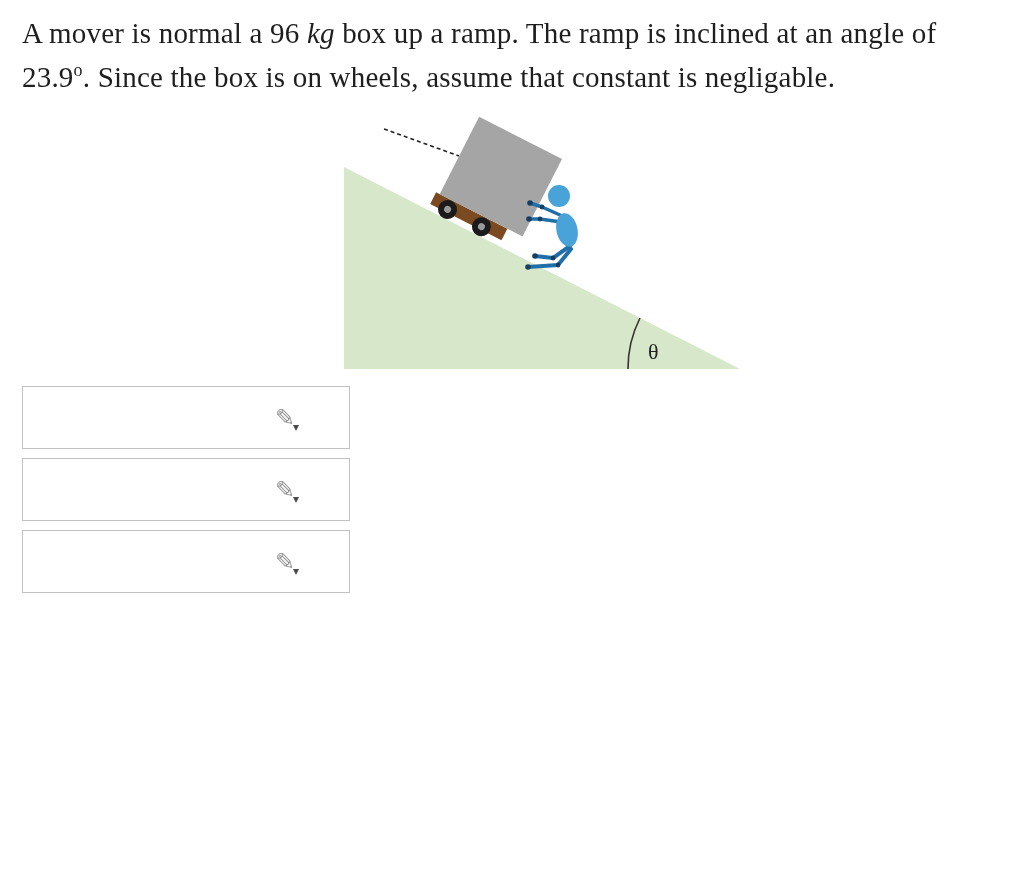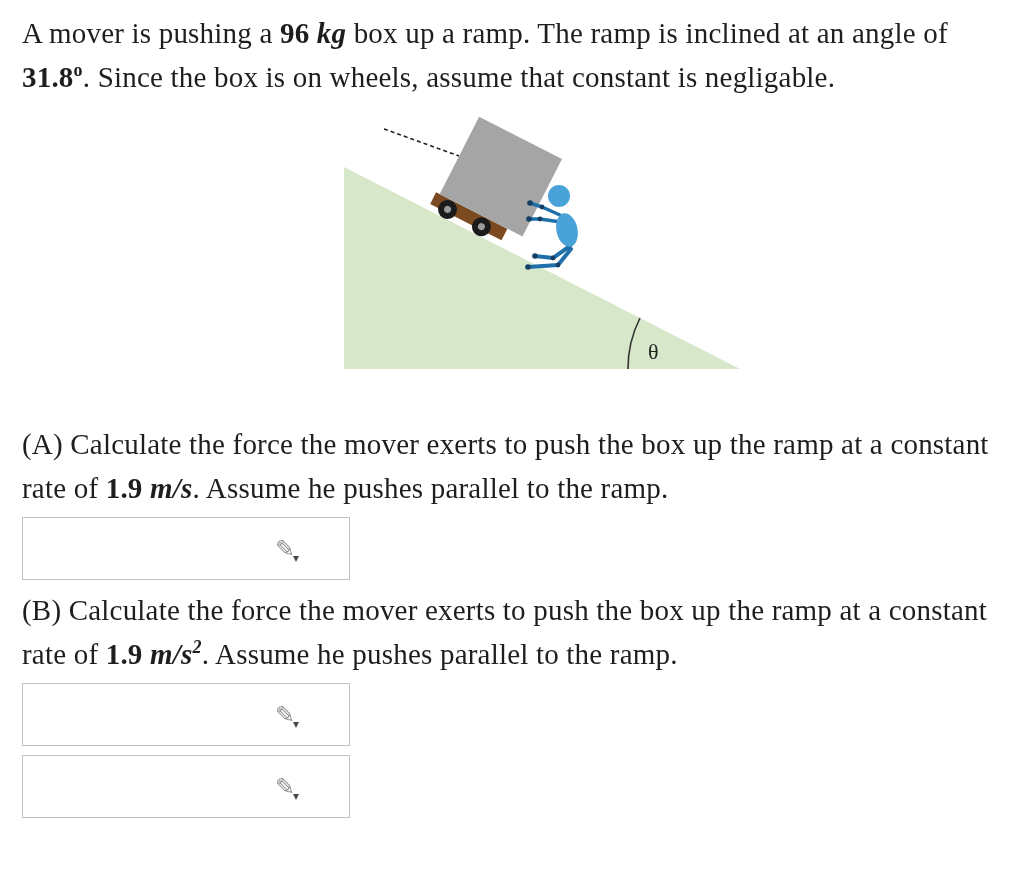--- a/index.html
+++ b/index.html
@@ -10,22 +10,22 @@
     font-family: "Liberation Serif", "DejaVu Serif", serif;
     color: #1e1e1e;
   }
   main { padding: 12px 22px 30px 22px; }
 
   .statement, .part {
     font-size: 29px;
     line-height: 1.5;
     letter-spacing: 0.2px;
   }
-  .num  { font-weight: 700; }
-  .unit { font-weight: 700; font-style: italic; }
+  .num  { font-weight: 400; }
+  .unit { font-weight: 400; font-style: italic; }
   sup   { font-size: 62%; }
 
   svg.diagram { display: block; margin-top: 8px; }
 
   .part   { margin-top: 8px; }
   .part-a { margin-top: 44px; }
 
   .answer-box {
     position: relative;
     width: 328px;
@@ -69,21 +69,21 @@
     margin-bottom: -3px;
     font-family: "DejaVu Sans", sans-serif;
     line-height: 1;
   }
 </style>
 </head>
 <body>
 
 <main>
 
-  <p class="statement"><span>A mover is pushing a </span><span class="num">96 </span><span class="unit">kg</span><span> box up a ramp. The ramp is inclined at an angle of </span><span class="num">31.8</span><sup class="num">o</sup><span>. Since the box is on wheels, assume that constant is negligable.</span></p>
+  <p class="statement"><span>A mover is normal a </span><span class="num">96 </span><span class="unit">kg</span><span> box up a ramp. The ramp is inclined at an angle of </span><span class="num">23.9</span><sup class="num">o</sup><span>. Since the box is on wheels, assume that constant is negligable.</span></p>
 
   <svg class="diagram" width="1024" height="272" viewBox="0 0 1024 272">
 
     <polygon points="322,60 322,262 718,262" fill="#d7e7ca"></polygon>
 
     <line x1="362" y1="22" x2="437" y2="49" stroke="#222222" stroke-width="1.6" stroke-dasharray="4 3"></line>
 
     <g transform="translate(450,125) rotate(27)">
       <rect x="-50" y="-19" width="80" height="13" fill="#7b4a21"></rect>
       <circle cx="-32" cy="-9" r="9.5" fill="#1b1b1b"></circle>
@@ -107,30 +107,28 @@
       <circle cx="513" cy="149" r="2.8" stroke="none" fill="#173f63"></circle>
       <circle cx="506" cy="160" r="2.8" stroke="none" fill="#173f63"></circle>
       <circle cx="531" cy="151" r="2.4" stroke="none" fill="#173f63"></circle>
       <circle cx="536" cy="158" r="2.4" stroke="none" fill="#173f63"></circle>
     </g>
 
     <path d="M 606 262 A 112 112 0 0 1 618 211" fill="none" stroke="#333333" stroke-width="1.6"></path>
     <text x="626" y="252" font-size="22" fill="#222222">θ</text>
   </svg>
 
-  <p class="part part-a"><span>(A) Calculate the force the mover exerts to push the box up the ramp at a constant rate of </span><span class="num">1.9 </span><span class="unit">m/s</span><sup class="num unit"></sup><span>. Assume he pushes parallel to the ramp.</span></p>
   <div class="answer-box">
     <input class="answer-input" type="text" value="" style="">
     <span class="icon-cluster">
       <span class="pencil">✎</span>
       <span class="caret">▾</span>
     </span>
   </div>
 
-  <p class="part"><span>(B) Calculate the force the mover exerts to push the box up the ramp at a constant rate of </span><span class="num">1.9 </span><span class="unit">m/s</span><sup class="num unit">2</sup><span>. Assume he pushes parallel to the ramp.</span></p>
   <div class="answer-box">
     <input class="answer-input" type="text" value="" style="">
     <span class="icon-cluster">
       <span class="pencil">✎</span>
       <span class="caret">▾</span>
     </span>
   </div>
 
   <div class="answer-box">
     <input class="answer-input" type="text" value="" style="">

